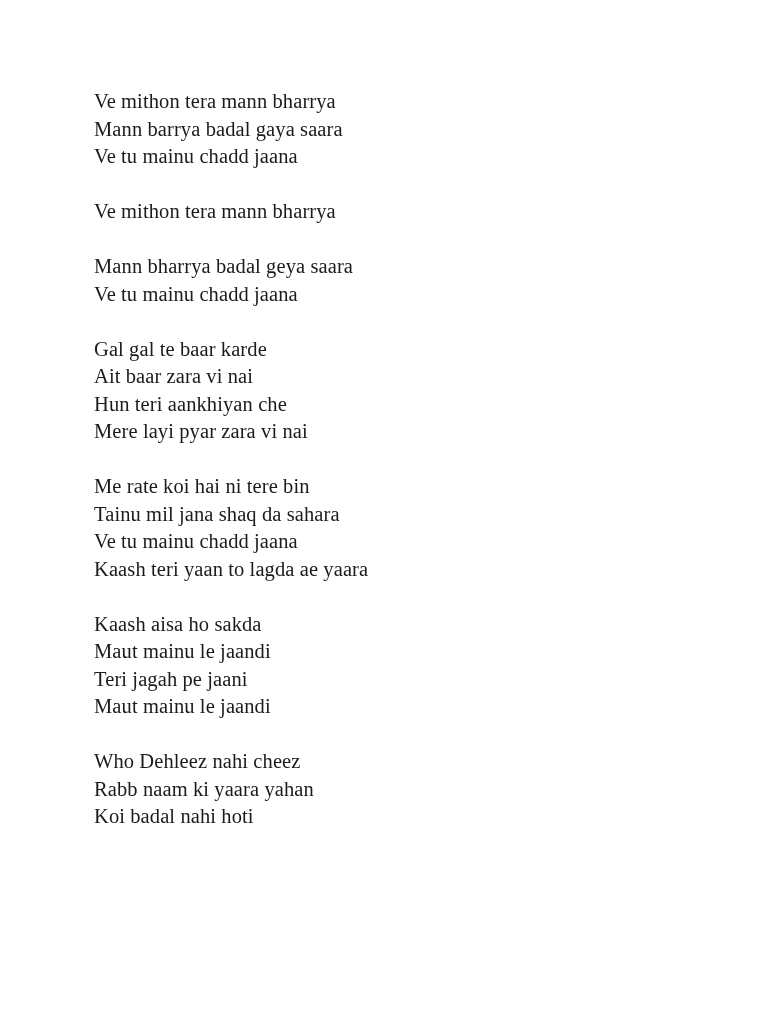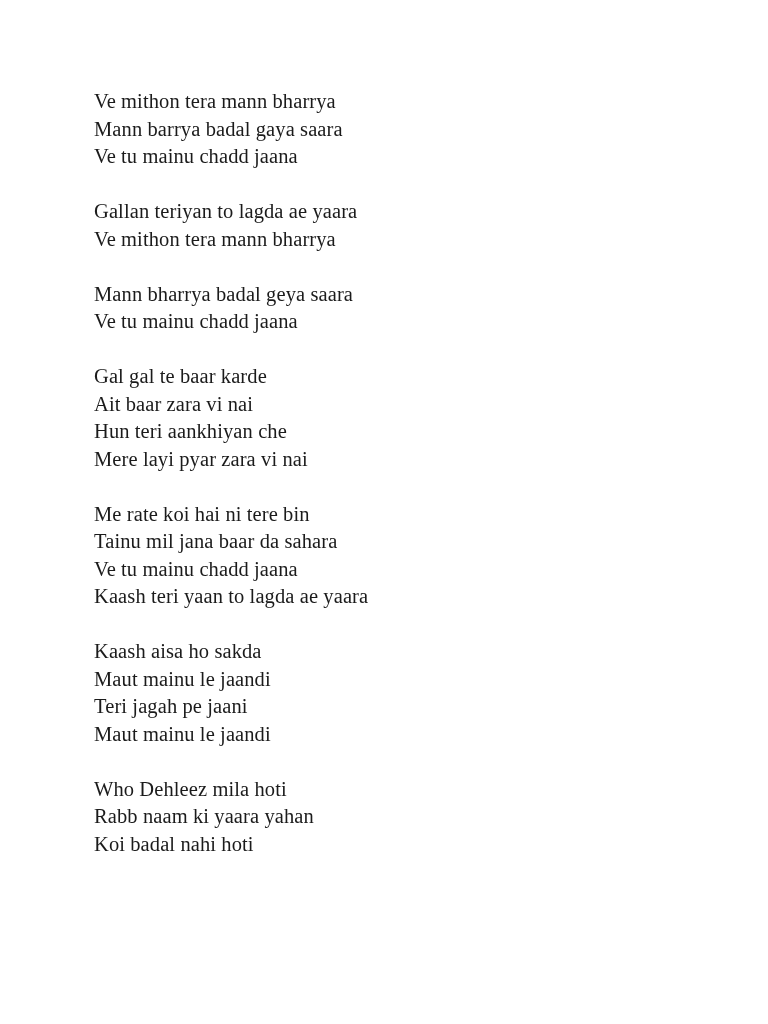--- a/index.html
+++ b/index.html
@@ -40,44 +40,43 @@
 <body>
 
 <div class="page">
   <div class="lyrics">
       <div class="stanza">
         <span class="lyric-line">Ve mithon tera mann bharrya</span>
         <span class="lyric-line">Mann barrya badal gaya saara</span>
         <span class="lyric-line">Ve tu mainu chadd jaana</span>
       </div>
       <div class="stanza">
-        <span class="lyric-line">Gallan teriyan to lagda ae yaara</span>
         <span class="lyric-line">Ve mithon tera mann bharrya</span>
       </div>
       <div class="stanza">
         <span class="lyric-line">Mann bharrya badal geya saara</span>
         <span class="lyric-line">Ve tu mainu chadd jaana</span>
       </div>
       <div class="stanza">
         <span class="lyric-line">Gal gal te baar karde</span>
         <span class="lyric-line">Ait baar zara vi nai</span>
         <span class="lyric-line">Hun teri aankhiyan che</span>
         <span class="lyric-line">Mere layi pyar zara vi nai</span>
       </div>
       <div class="stanza">
         <span class="lyric-line">Me rate koi hai ni tere bin</span>
-        <span class="lyric-line">Tainu mil jana baar da sahara</span>
+        <span class="lyric-line">Tainu mil jana shaq da sahara</span>
         <span class="lyric-line">Ve tu mainu chadd jaana</span>
         <span class="lyric-line">Kaash teri yaan to lagda ae yaara</span>
       </div>
       <div class="stanza">
         <span class="lyric-line">Kaash aisa ho sakda</span>
         <span class="lyric-line">Maut mainu le jaandi</span>
         <span class="lyric-line">Teri jagah pe jaani</span>
         <span class="lyric-line">Maut mainu le jaandi</span>
       </div>
       <div class="stanza">
-        <span class="lyric-line">Who Dehleez mila hoti</span>
+        <span class="lyric-line">Who Dehleez nahi cheez</span>
         <span class="lyric-line">Rabb naam ki yaara yahan</span>
         <span class="lyric-line">Koi badal nahi hoti</span>
       </div>
     </div>
 </div>
 
 </body></html>

